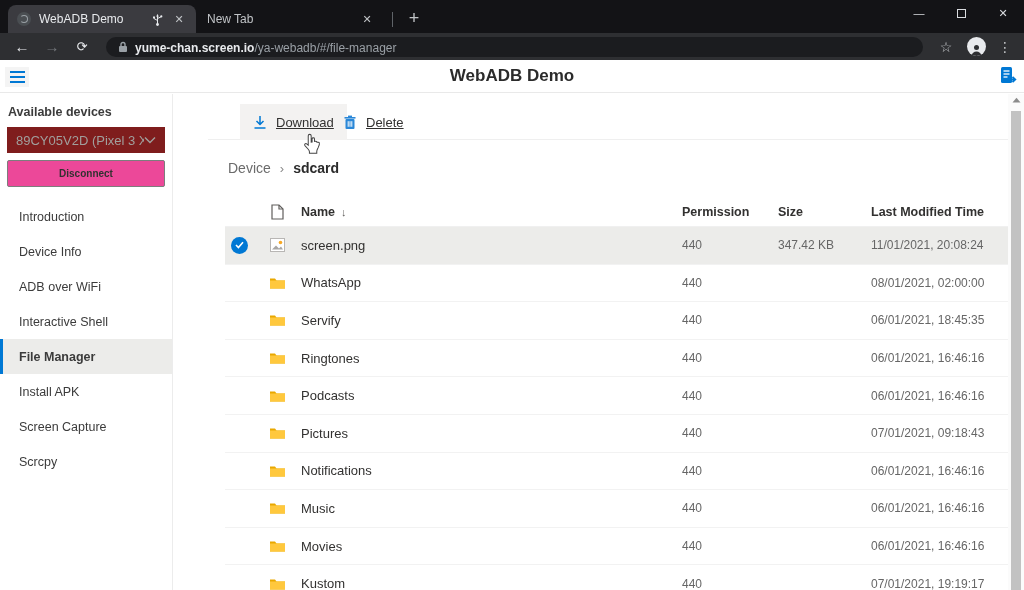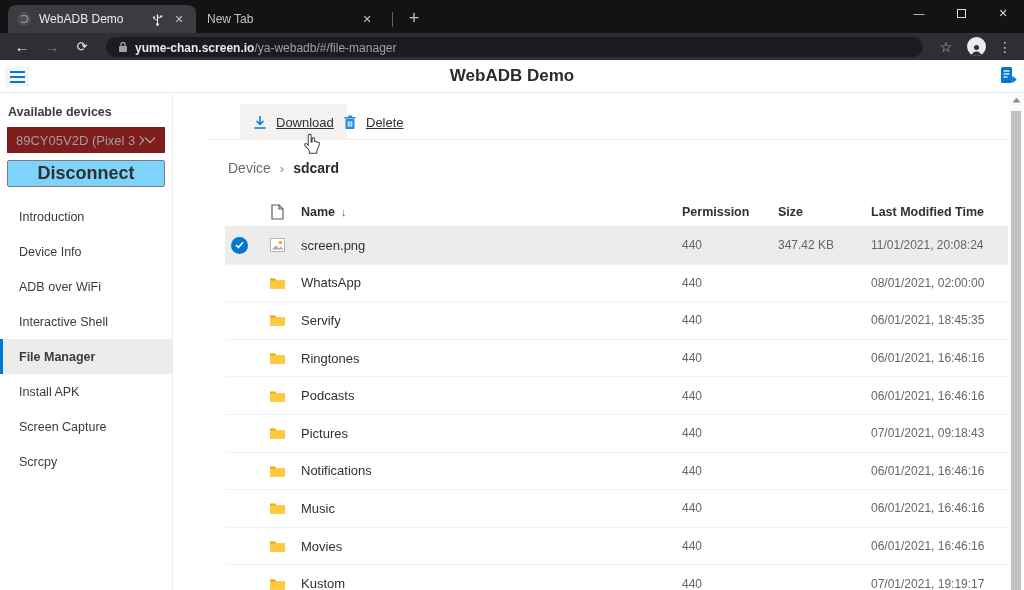--- a/index.html
+++ b/index.html
@@ -41,21 +41,21 @@
   .hamburger span { width:15px; height:2px; background:#0078d4; display:block; }
   .app-title { position:absolute; left:0; right:0; top:6px; text-align:center; font-size:17px; font-weight:bold; color:#2b2b2b; }
   .log-ic { position:absolute; right:7px; top:6px; width:18px; height:20px; }
 
   
   .sidebar { position:absolute; top:94px; left:0; width:173px; bottom:0; background:#fff; border-right:1px solid #ececec; }
   .devices-label { margin:11px 0 0 8px; font-size:12.5px; font-weight:bold; color:#3b3b3b; }
   .device-select { margin:8px 7px 0 7px; height:26px; background:#7f1d1d; display:flex; align-items:center; padding:0 9px; color:#a19f9d; font-size:13px; }
   .device-select .val { flex:1; white-space:nowrap; overflow:hidden; }
   .chev-ic { width:12px; height:8px; flex:0 0 12px; }
-  .disconnect-btn { margin:7px 7px 0 7px; height:27px; background:#7dd3fc; border:1px solid #7d7d7d; border-radius:2px; display:flex; align-items:center; justify-content:center; font-size:18px; font-weight:bold; color:#323130; }
+  .disconnect-btn { margin:7px 7px 0 7px; height:27px; background:#ec4899; border:1px solid #7d7d7d; border-radius:2px; display:flex; align-items:center; justify-content:center; font-size:10px; font-weight:bold; color:#323130; }
   .nav { margin-top:12px; }
   .nav-item { position:relative; height:35px; display:flex; align-items:center; padding-left:19px; font-size:12.5px; color:#3b3b3b; cursor:default; }
   .nav-item.selected { background:#ececea; font-weight:bold; }
   .nav-item.selected::before { content:""; position:absolute; left:0; top:0; bottom:0; width:3px; background:#0078d4; }
 
   
   .main { position:absolute; left:208px; top:94px; right:16px; bottom:0; background:#fff; }
   .commandbar { position:absolute; top:0; left:0; right:0; height:46px; border-bottom:1px solid #efefef; }
   .cmd-btn { position:absolute; top:10px; height:36px; display:flex; align-items:center; gap:9px; padding:0 13px; font-size:13px; color:#323130;text-decoration:underline; }
   .cmd-download { left:32px; background:#f3f2f1; }

